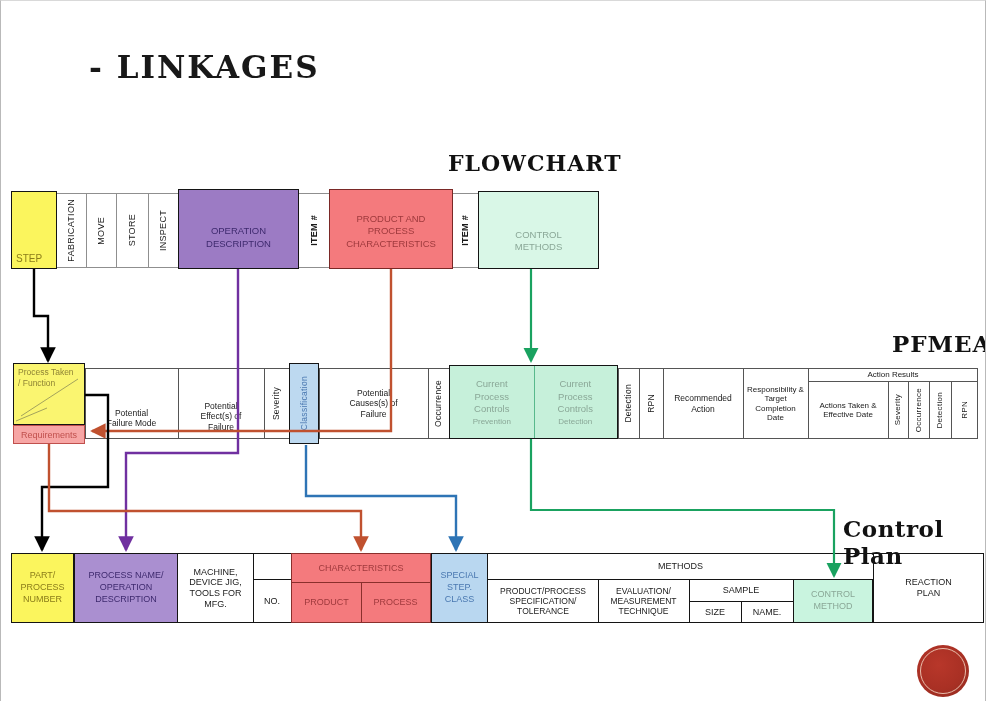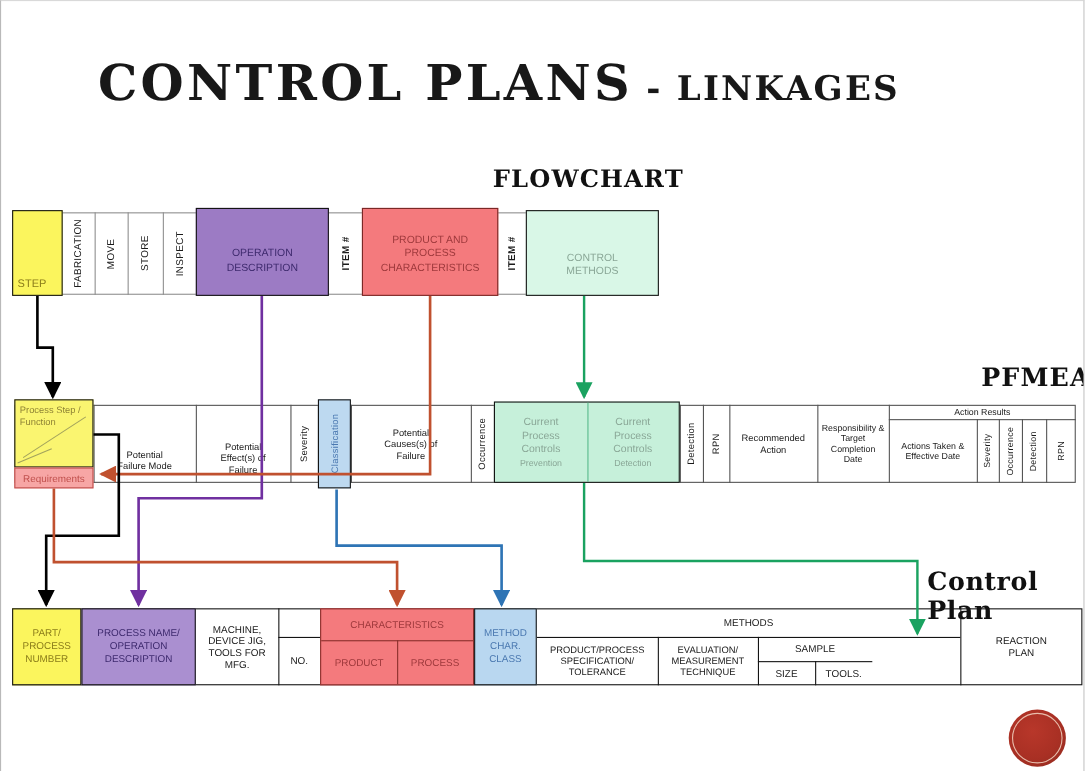--- a/index.html
+++ b/index.html
@@ -39,21 +39,20 @@
   #logo .ring{position:absolute;left:3px;top:3px;right:3px;bottom:3px;border-radius:50%;
         border:1.5px solid rgba(248,224,205,.8);}
   svg.lines{position:absolute;left:0;top:0;pointer-events:none;z-index:6;}
 </style>
 </head>
 <body>
 
 <div id="slide">
 
   <div id="title">
-    <span class="t1">CONTROL PLANS</span>
     <span class="t2">- LINKAGES</span>
   </div>
 
   <div class="seclabel" style="left:447px;top:149px;font-size:22px;">FLOWCHART</div>
   <div class="seclabel" style="left:891px;top:329px;font-size:23px;">PFMEA</div>
   <div class="seclabel" style="left:842px;top:514px;font-size:23px;letter-spacing:.5px;">Control Plan</div>
 
   <div class="abs" style="left:10px;top:192px;width:588px;height:75px;border:1px solid #8f8f8f;"></div>
   <div class="gl gl-f" style="left:85px;top:192px;width:1px;height:75px;"></div>
   <div class="gl gl-f" style="left:115px;top:192px;width:1px;height:75px;"></div>
@@ -154,21 +153,21 @@
     </div>
   <div class="cell vert" style="left:950px;top:380px;width:27px;height:58px;font-size:8px;">
       <span>RPN</span>
     </div>
 
   <div class="box" style="left:12px;top:362px;width:72px;height:62px;background:#FAF570;align-items:flex-start;justify-content:flex-start;padding:3px 2px 0 4px;">
     <svg width="68" height="58" style="position:absolute;left:0;top:0;">
       <line x1="7" y1="52" x2="64" y2="15" stroke="#a3a35c" stroke-width="1"></line>
       <line x1="2" y1="57" x2="33" y2="44" stroke="#a3a35c" stroke-width="1"></line>
     </svg>
-    <span class="t-olive2" style="font-size:8.5px;line-height:1.25;text-align:left;width:56px;position:relative;">Process Step / Function</span>
+    <span class="t-olive2" style="font-size:8.5px;line-height:1.25;text-align:left;width:56px;position:relative;">Process Taken / Function</span>
   </div>
   <div class="box" style="left:12px;top:424px;width:72px;height:19px;background:#F7A6A5;border:1.5px solid #c0504d;">
     <span class="t-req" style="font-size:9px;">Requirements</span>
   </div>
   <div class="box vert" style="left:288px;top:362px;width:30px;height:81px;background:#BDD9F0;display:flex;align-items:center;justify-content:center;">
     <span class="t-blue" style="font-size:8.5px;">Classification</span>
   </div>
   <div class="box" style="left:448px;top:364px;width:169px;height:74px;background:#C6F0DA;padding:0;">
     <div style="position:absolute;left:50%;top:0;width:1px;height:100%;background:#58b98c;"></div>
     <div style="position:absolute;left:0;top:0;width:50%;height:100%;display:flex;flex-direction:column;align-items:center;justify-content:center;">
@@ -206,21 +205,21 @@
   <div class="cell" style="left:597px;top:578px;width:91px;height:44px;">
       <span style="width:86px;">EVALUATION/ MEASUREMENT TECHNIQUE</span>
     </div>
   <div class="cell" style="left:688px;top:578px;width:104px;height:22px;font-size:9px;">
       <span>SAMPLE</span>
     </div>
   <div class="cell" style="left:688px;top:600px;width:52px;height:22px;font-size:9px;">
       <span>SIZE</span>
     </div>
   <div class="cell" style="left:740px;top:600px;width:52px;height:22px;font-size:9px;">
-      <span>TOOLS.</span>
+      <span>NAME.</span>
     </div>
   <div class="cell" style="left:872px;top:552px;width:111px;height:70px;font-size:9px;">
       <span style="width:70px;">REACTION PLAN</span>
     </div>
 
   <div class="box" style="left:10px;top:552px;width:63px;height:70px;background:#FBF55D;">
     <span class="t-olive" style="font-size:9px;line-height:1.3;width:55px;">PART/ PROCESS NUMBER</span>
   </div>
   <div class="box" style="left:73px;top:552px;width:104px;height:70px;background:#AA8FD0;">
     <span class="t-purple" style="font-size:9px;line-height:1.3;width:96px;">PROCESS NAME/ OPERATION DESCRIPTION</span>
@@ -232,21 +231,24 @@
     <div style="position:absolute;left:0;top:28px;width:100%;height:1px;background:#8a2f2c;"></div>
     <div style="position:absolute;left:50%;top:28px;width:1px;bottom:0;background:#8a2f2c;"></div>
     <div style="position:absolute;left:0;top:28px;width:50%;bottom:0;display:flex;align-items:center;justify-content:center;">
       <span class="t-red" style="font-size:9px;">PRODUCT</span>
     </div>
     <div style="position:absolute;right:0;top:28px;width:50%;bottom:0;display:flex;align-items:center;justify-content:center;">
       <span class="t-red" style="font-size:9px;">PROCESS</span>
     </div>
   </div>
   <div class="box" style="left:430px;top:552px;width:57px;height:70px;background:#B9D7F0;">
-    <span class="t-blue" style="font-size:9px;line-height:1.3;width:48px;">METHOD CHAR. CLASS</span>
+    <span class="t-blue" style="font-size:9px;line-height:1.3;width:48px;">SPECIAL STEP. CLASS</span>
+  </div>
+  <div class="box" style="left:792px;top:578px;width:80px;height:44px;background:#C9F4DF;">
+    <span class="t-green" style="font-size:9px;line-height:1.3;width:55px;">CONTROL METHOD</span>
   </div>
 
   <svg class="lines" width="986" height="701">
     <defs>
       <marker id="mk-k" viewBox="0 0 8 8" refX="7" refY="4" markerWidth="6.5" markerHeight="6.5" orient="auto">
           <path d="M0,0 L8,4 L0,8 Z" fill="#000000"></path>
         </marker>
       <marker id="mk-p" viewBox="0 0 8 8" refX="7" refY="4" markerWidth="6.5" markerHeight="6.5" orient="auto">
           <path d="M0,0 L8,4 L0,8 Z" fill="#7030A0"></path>
         </marker>

